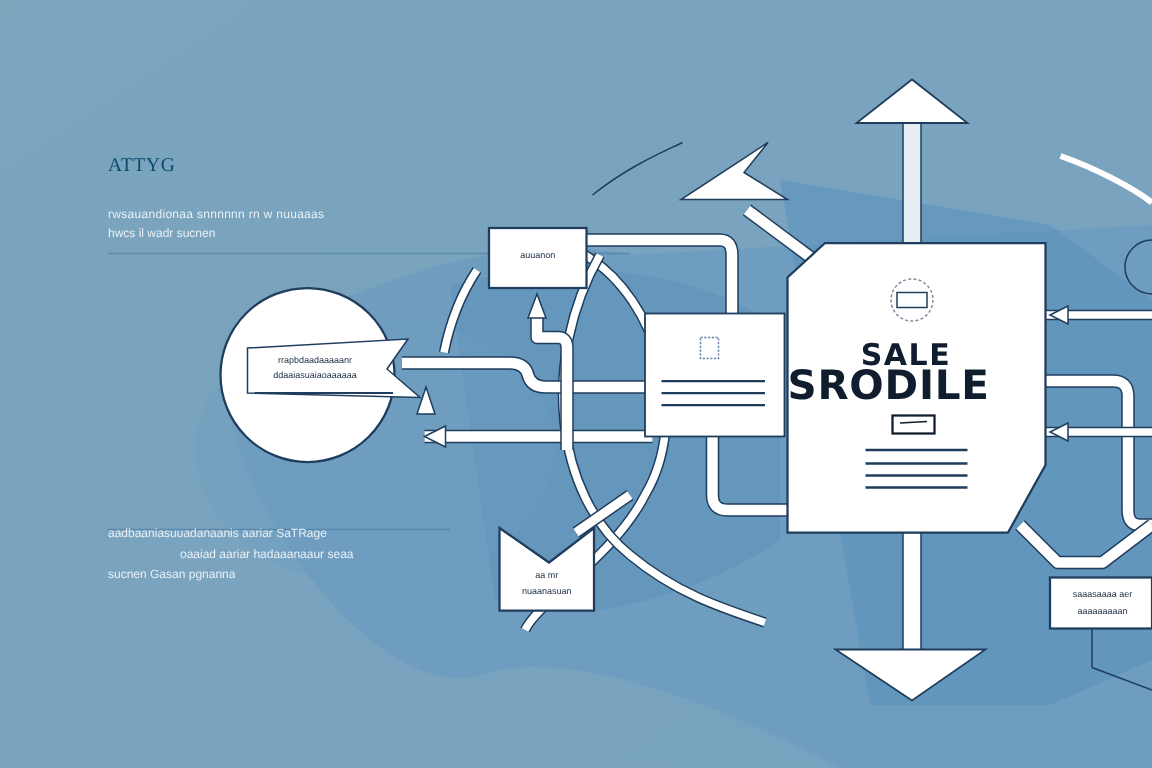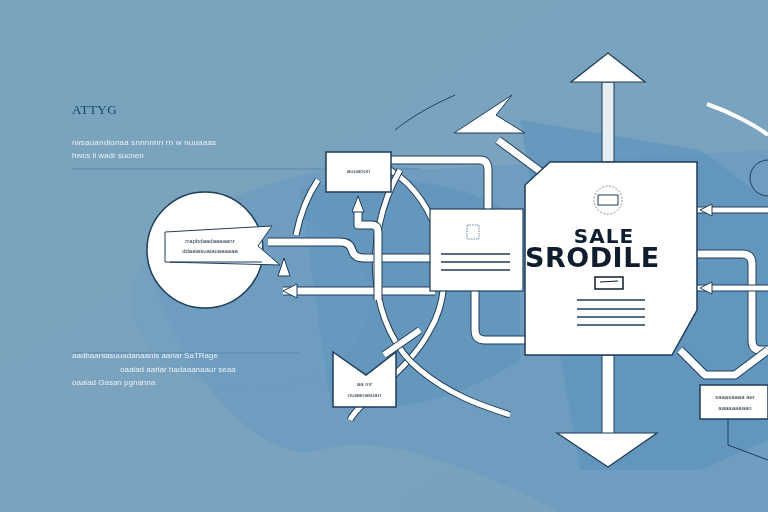--- a/index.html
+++ b/index.html
@@ -137,21 +137,21 @@
   </g>
   <circle cx="768" cy="178" r="18" fill="none" stroke="#1f3d5c" stroke-width="1"></circle>
 </svg>
 
 <div class="txt title">ATTYG</div>
 <div class="txt line1">rwsauandionaa snnnnnn rn w nuuaaas</div>
 <div class="txt line2">hwcs il wadr sucnen</div>
 
 <div class="txt line3">aadbaaniasuuadanaanis aariar SaTRage</div>
 <div class="txt line4">oaaiad aariar hadaaanaaur seaa</div>
-<div class="txt line5">oaaiad Gasan pgnanna</div>
+<div class="txt line5">sucnen Gasan pgnanna</div>
 
 <div class="card-text" style="left:170px; top:238px; width:80px;">rrapbdaadaaaaanr</div>
 <div class="card-text" style="left:165px; top:248px; width:90px;">ddaaiasuaiaoaaaaaa</div>
 
 <div class="card-text" style="left:326px; top:168px; width:65px;">auuanon</div>
 
 <div class="card-text" style="left:333px; top:381px; width:63px;">aa mr</div>
 <div class="card-text" style="left:333px; top:392px; width:63px;">nuaanasuan</div>
 
 <div class="card-text" style="left:705px; top:394px; width:60px;">saaasaaaa aer</div>

